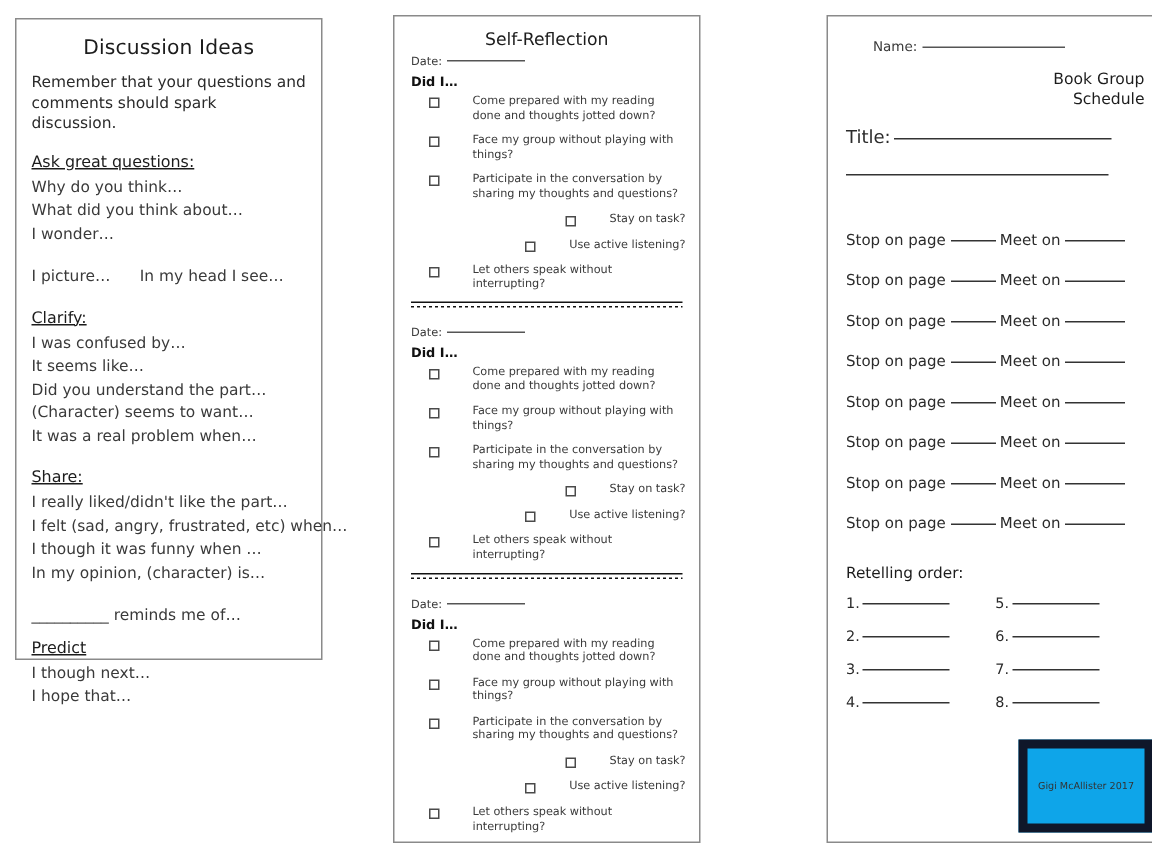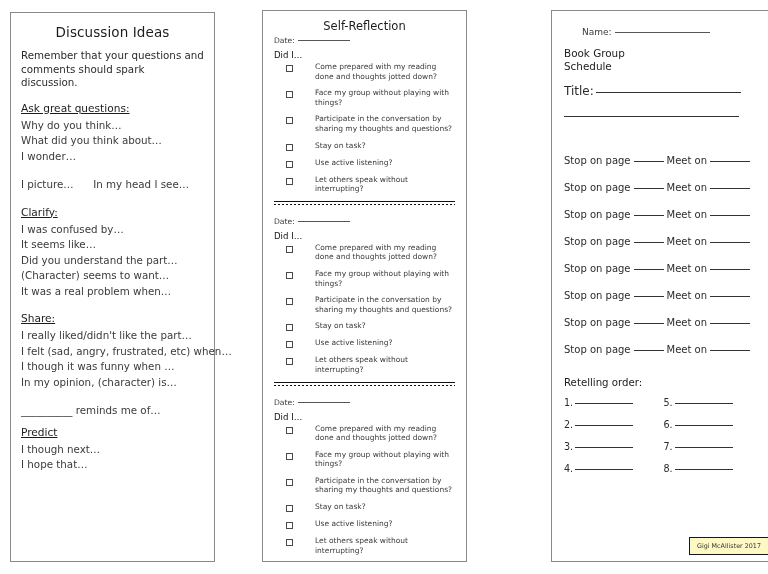--- a/index.html
+++ b/index.html
@@ -21,21 +21,21 @@
     background: #ffffff;
     border: 1px solid #8a8a8a;
     box-sizing: border-box;
   }
 
   
   #panel-discussion {
     left: 10px;
     top: 12px;
     width: 205px;
-    height: 550px;
+    height: 428px;
     padding: 8px 10px 0 10px;
   }
   .p1-title {
     text-align: center;
     font-size: 13.5px;
     letter-spacing: .1px;
     margin: 3px 0 9px 0;
     color: #1c1c1c;
   }
   .p1-intro {
@@ -81,28 +81,29 @@
   .p2-date .rule {
     display: inline-block;
     width: 52px;
     border-bottom: 1px solid #555;
     height: 1px;
     vertical-align: 2px;
     margin-left: 3px;
   }
   .p2-didi {
     font-size: 8.6px;
-    font-weight: normal;
+    font-weight: bold;
     color: #111;
     margin: 0 0 2px 2px;
   }
   .p2-item {
     display: flex;
     align-items: flex-start;
     margin: 0 0 7px 0;
+    justify-content: flex-end;
   }
   .p2-box {
     width: 5px;
     height: 5px;
     border: 1px solid #4a4a4a;
     background: #fff;
     flex: 0 0 auto;
     margin: 3px 0 0 14px;
   }
   .p2-text {
@@ -139,21 +140,21 @@
   }
   .p3-name .rule {
     display: inline-block;
     width: 95px;
     border-bottom: 1px solid #555;
     height: 1px;
     vertical-align: 2px;
     margin-left: 3px;
   }
   .p3-title {
-    text-align: left;
+    text-align: right;
     font-size: 10.4px;
     line-height: 12.5px;
     color: #1c1c1c;
     margin: 10px 0 12px 0;
   }
   .p3-booktitle {
     font-size: 12px;
     color: #2b2b2b;
     margin: 0 0 3px 0;
     white-space: nowrap;
@@ -215,25 +216,25 @@
     width: 58px;
     border-bottom: 1.1px solid #333;
     height: 1px;
     vertical-align: 2px;
     margin-left: 2px;
   }
   .p3-credit {
     position: absolute;
     right: 6px;
     bottom: 6px;
-    border: 1px solid #0f172a;
-    background: #fef9c3;
+    border: 6px solid #0f172a;
+    background: #0ea5e9;
     font-size: 6.4px;
     color: #333;
-    padding: 4px 7px;
+    padding: 21px 7px;
   }
 </style>
 </head>
 <body>
 
 <div class="panel" id="panel-discussion">
   <div class="p1-title">Discussion Ideas</div>
   <div class="p1-intro">Remember that your questions and comments should spark discussion.</div>
 
   <div class="p1-group">

